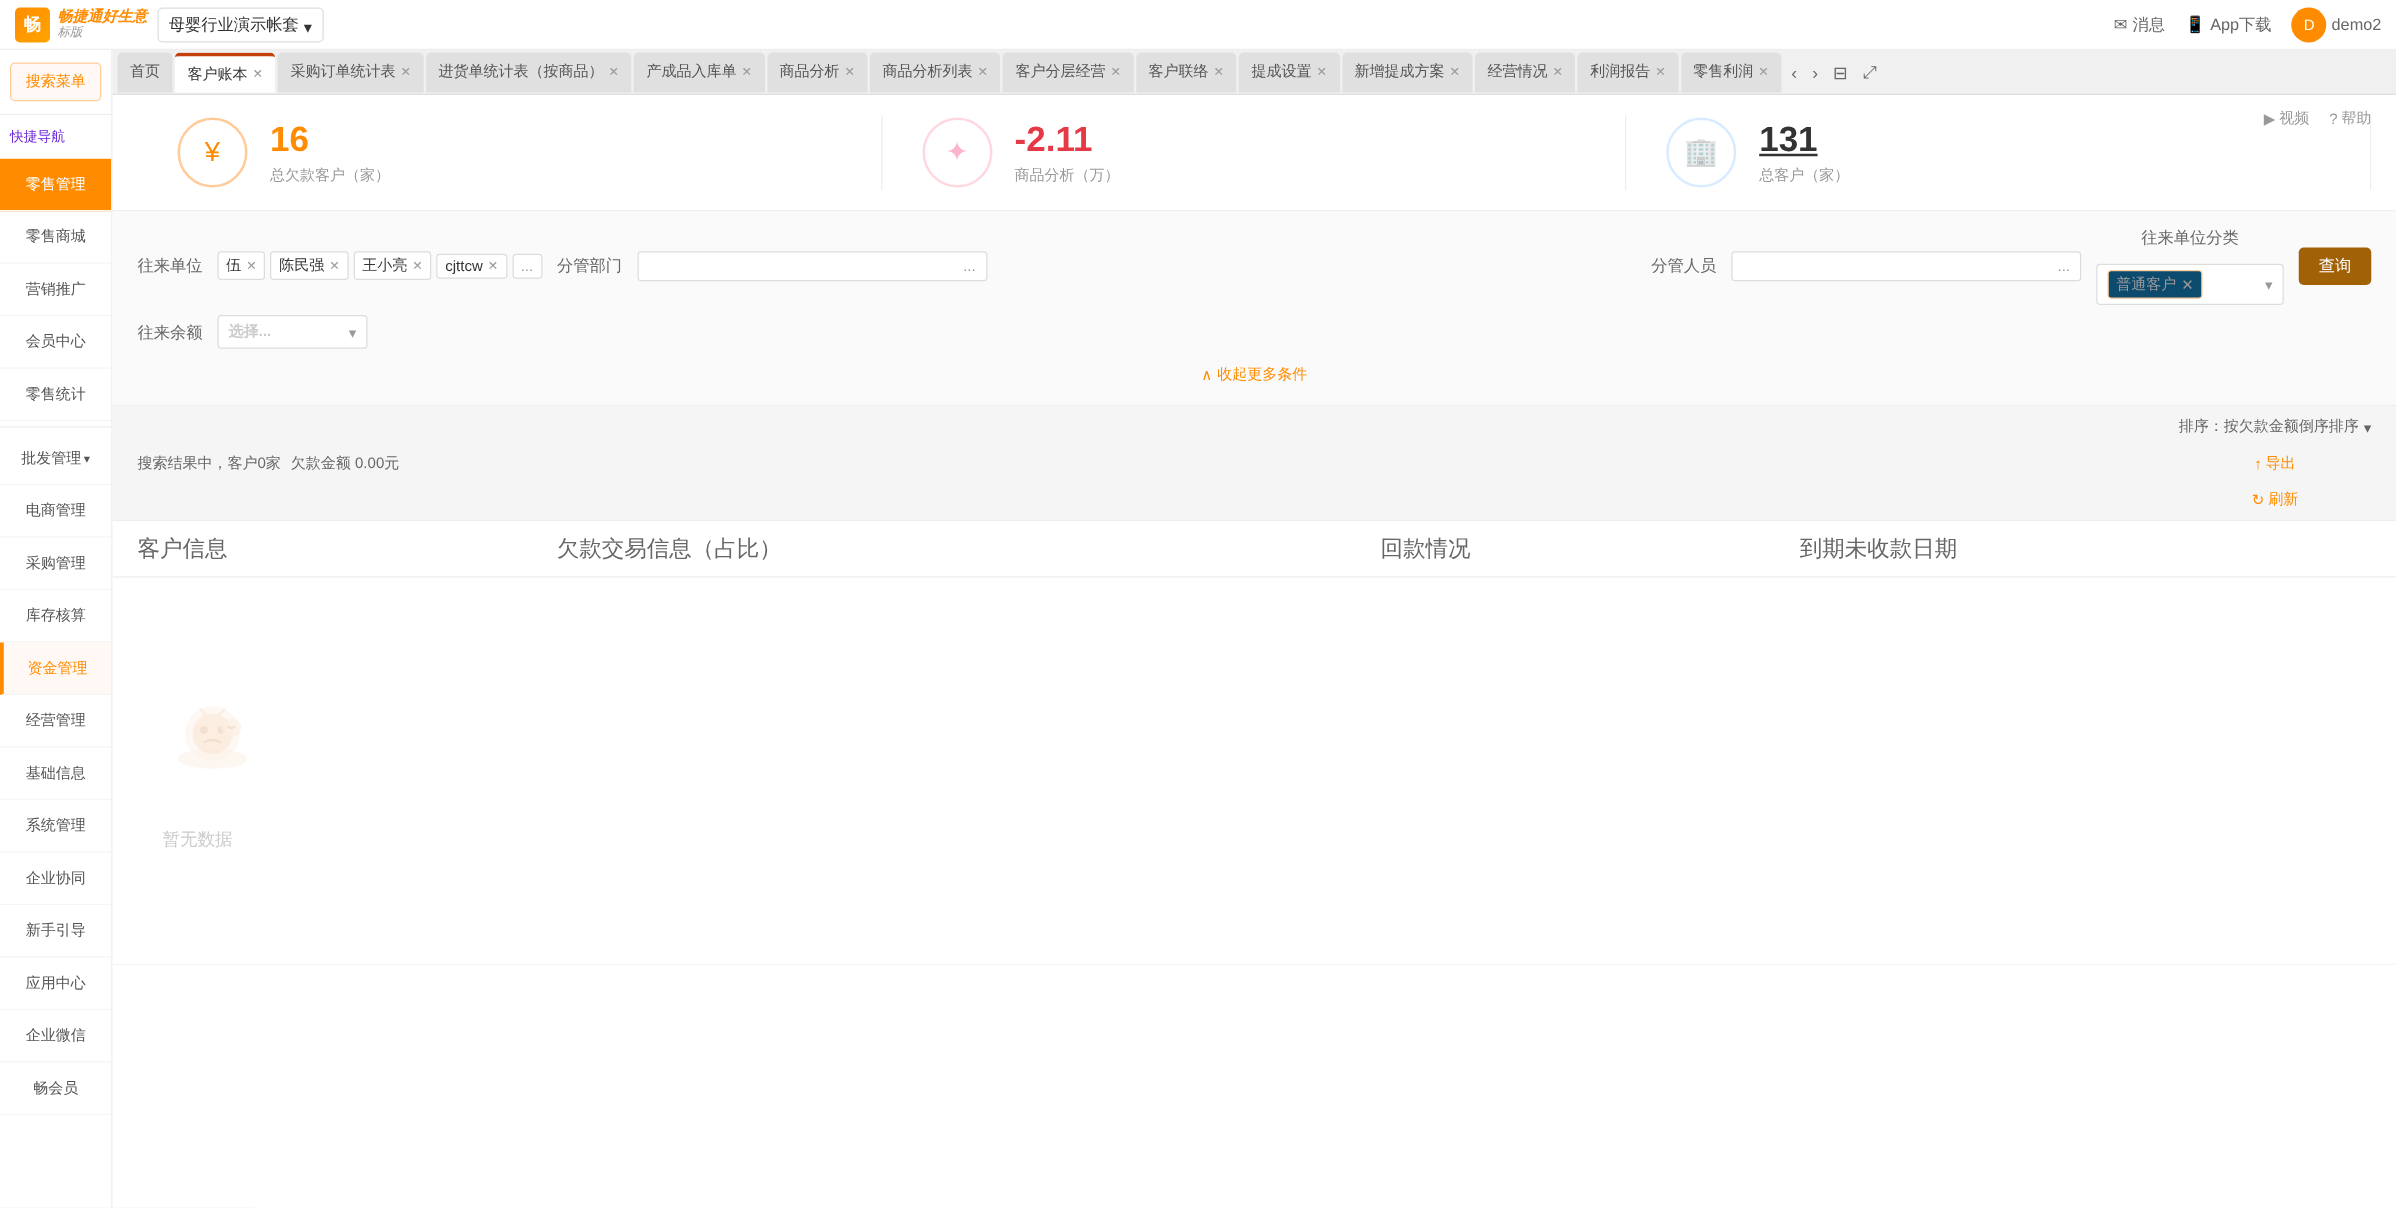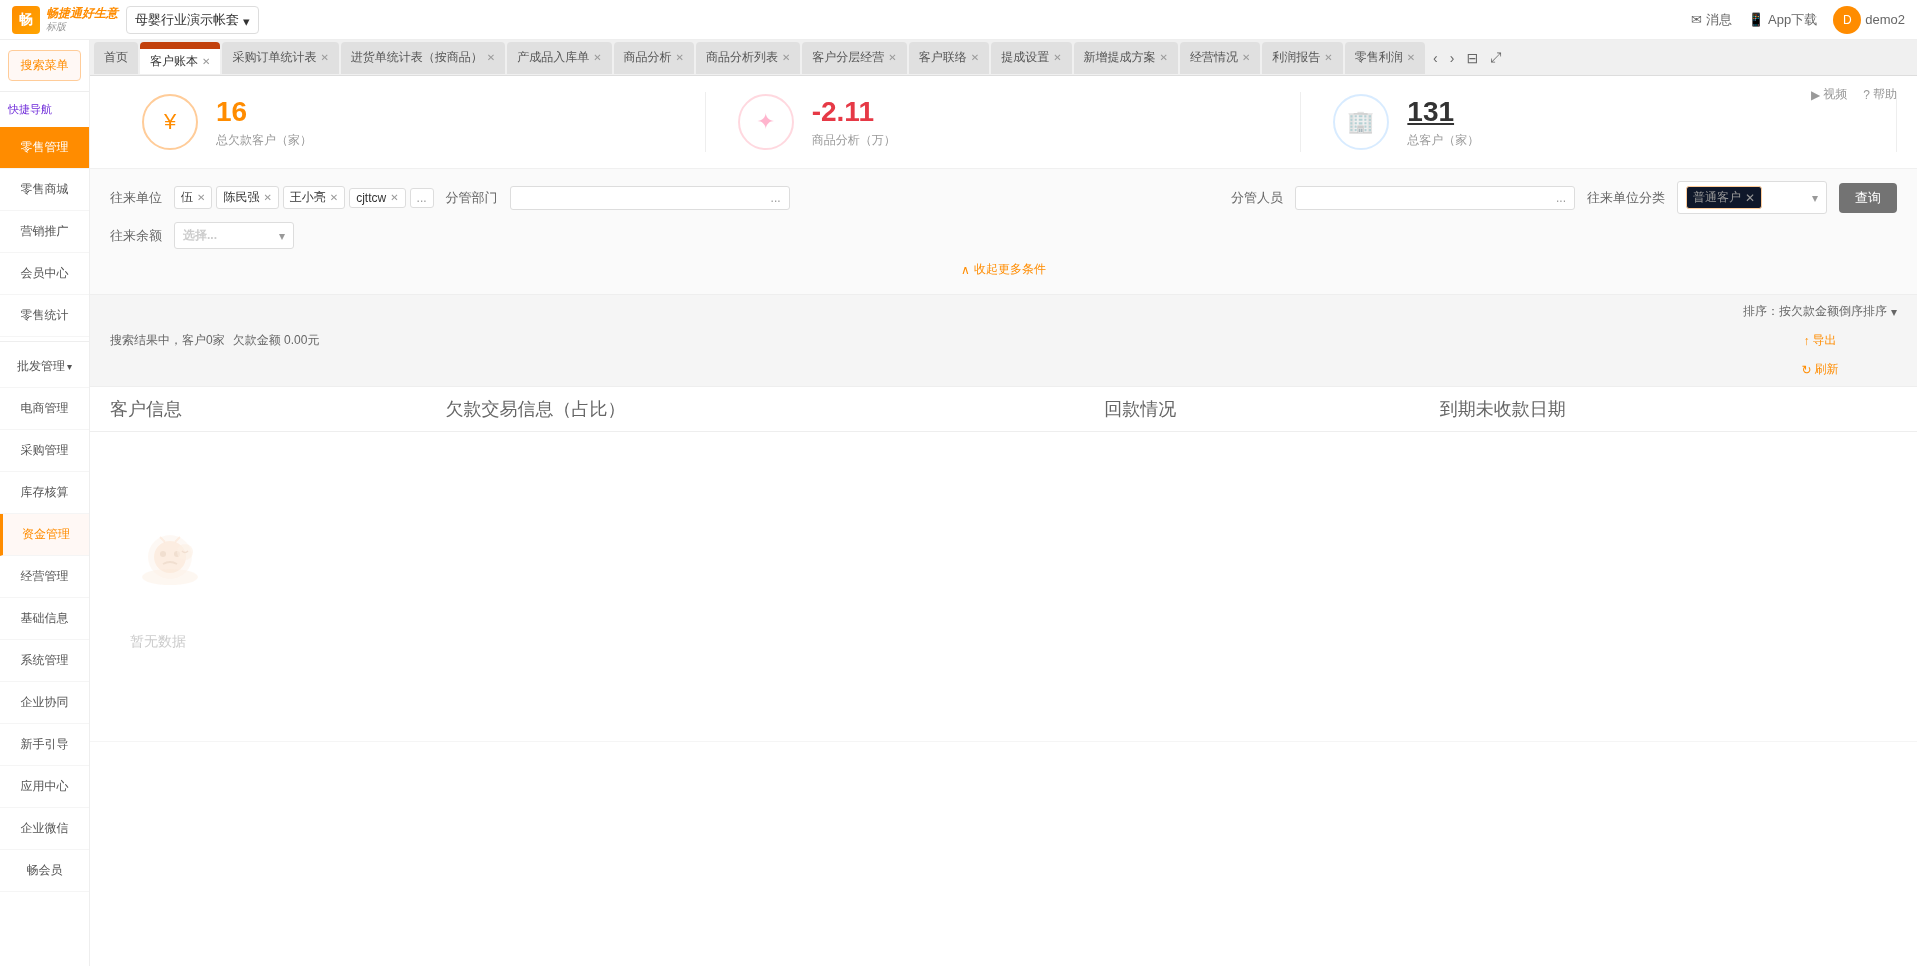--- a/index.html
+++ b/index.html
@@ -65,21 +65,21 @@
       height: 32px;
       border-radius: 4px 4px 0 0;
       font-size: 12px;
       cursor: pointer;
       white-space: nowrap;
       gap: 4px;
       background: #e0e0e0;
       margin-right: 2px;
       color: #555;
     }
-    .tab-item.active { background: #fff; color: #333; border-top: 7px solid #c2410c; }
+    .tab-item.active { background: #fff; color: #333; border-top: 3px solid #c2410c; }
     .tab-item .close-btn { color: #999; font-size: 10px; cursor: pointer; }
     .tab-nav-btn { background: none; border: none; cursor: pointer; color: #666; padding: 0 6px; font-size: 14px; }
 
     
     .page-content { flex: 1; overflow-y: auto; background: #fff; }
 
     
     .summary-row {
       display: flex;
       align-items: center;
@@ -113,21 +113,21 @@
     
     .filter-area { padding: 12px 20px; background: #fafafa; border-bottom: 1px solid #eee; }
     .filter-row { display: flex; align-items: center; gap: 12px; margin-bottom: 8px; flex-wrap: wrap; }
     .filter-label { font-size: 13px; color: #666; white-space: nowrap; }
     .filter-tags { display: flex; align-items: center; gap: 4px; flex-wrap: wrap; }
     .filter-tag { display: inline-flex; align-items: center; background: #fff; border: 1px solid #ddd; border-radius: 3px; padding: 2px 6px; font-size: 12px; gap: 4px; cursor: pointer; }
     .filter-tag .x { color: #999; font-size: 10px; cursor: pointer; }
     .filter-more { color: #999; font-size: 12px; cursor: pointer; padding: 2px 6px; border: 1px solid #ddd; border-radius: 3px; background: #fff; }
     .filter-select { display: flex; align-items: center; gap: 4px; border: 1px solid #ddd; border-radius: 3px; padding: 4px 8px; background: #fff; cursor: pointer; min-width: 150px; justify-content: space-between; font-size: 12px; color: #999; }
     .filter-select-wide { min-width: 280px; }
-    .filter-select-tag { display: inline-flex; align-items: center; background: #0f172a; border: 1px solid #ffcc99; border-radius: 3px; padding: 2px 6px; font-size: 12px; gap: 4px; }
+    .filter-select-tag { display: inline-flex; align-items: center; background: #0c4a6e; border: 1px solid #ffcc99; border-radius: 3px; padding: 2px 6px; font-size: 12px; gap: 4px; }
     .collapse-btn { display: flex; align-items: center; gap: 4px; color: #ff8c00; font-size: 12px; cursor: pointer; text-align: center; justify-content: center; padding: 4px; }
 
     
     .result-bar { display: flex; align-items: center; justify-content: space-between; padding: 8px 20px; background: #f5f5f5; border-bottom: 1px solid #eee; font-size: 12px; color: #666; }
     .result-bar-left { display: flex; align-items: center; gap: 8px; }
     .result-bar-right { display: flex; align-items: center; gap: 12px; flex-direction: column; }
     .sort-select { display: flex; align-items: center; gap: 4px; cursor: pointer; }
     .action-btn { display: flex; align-items: center; gap: 3px; cursor: pointer; color: #ff8c00; }
 
     
@@ -345,31 +345,31 @@
               <span>...</span>
             </div>
           </div>
           <div style="display:flex;align-items:center;gap:12px;">
             <span class="filter-label">分管人员</span>
             <div class="filter-select filter-select-wide">
               <span style="color:#ccc;"></span>
               <span>...</span>
             </div>
           </div>
-          <div style="display:flex;align-items:center;gap:12px;">
+          <div style="display:flex;align-items:center;gap:12px;flex-direction:column;">
             <span class="filter-label">往来单位分类</span>
             <div class="filter-select">
               <div class="filter-select-tag">
                 <span>普通客户</span>
                 <span class="x">✕</span>
               </div>
               <span>▾</span>
             </div>
           </div>
-          <button style="background:#737373;color:#fff;border:none;border-radius:4px;padding:6px 16px;cursor:pointer;font-size:13px;">查询</button>
+          <button style="background:#a16207;color:#fff;border:none;border-radius:4px;padding:6px 16px;cursor:pointer;font-size:13px;">查询</button>
         </div>
         <div class="filter-row">
           <span class="filter-label">往来余额</span>
           <div class="filter-select" style="min-width:120px;">
             <span style="color:#ccc;font-weight:bold;">选择...</span>
             <span>▾</span>
           </div>
         </div>
         <div style="display:flex;justify-content:center;">
           <div class="collapse-btn">

